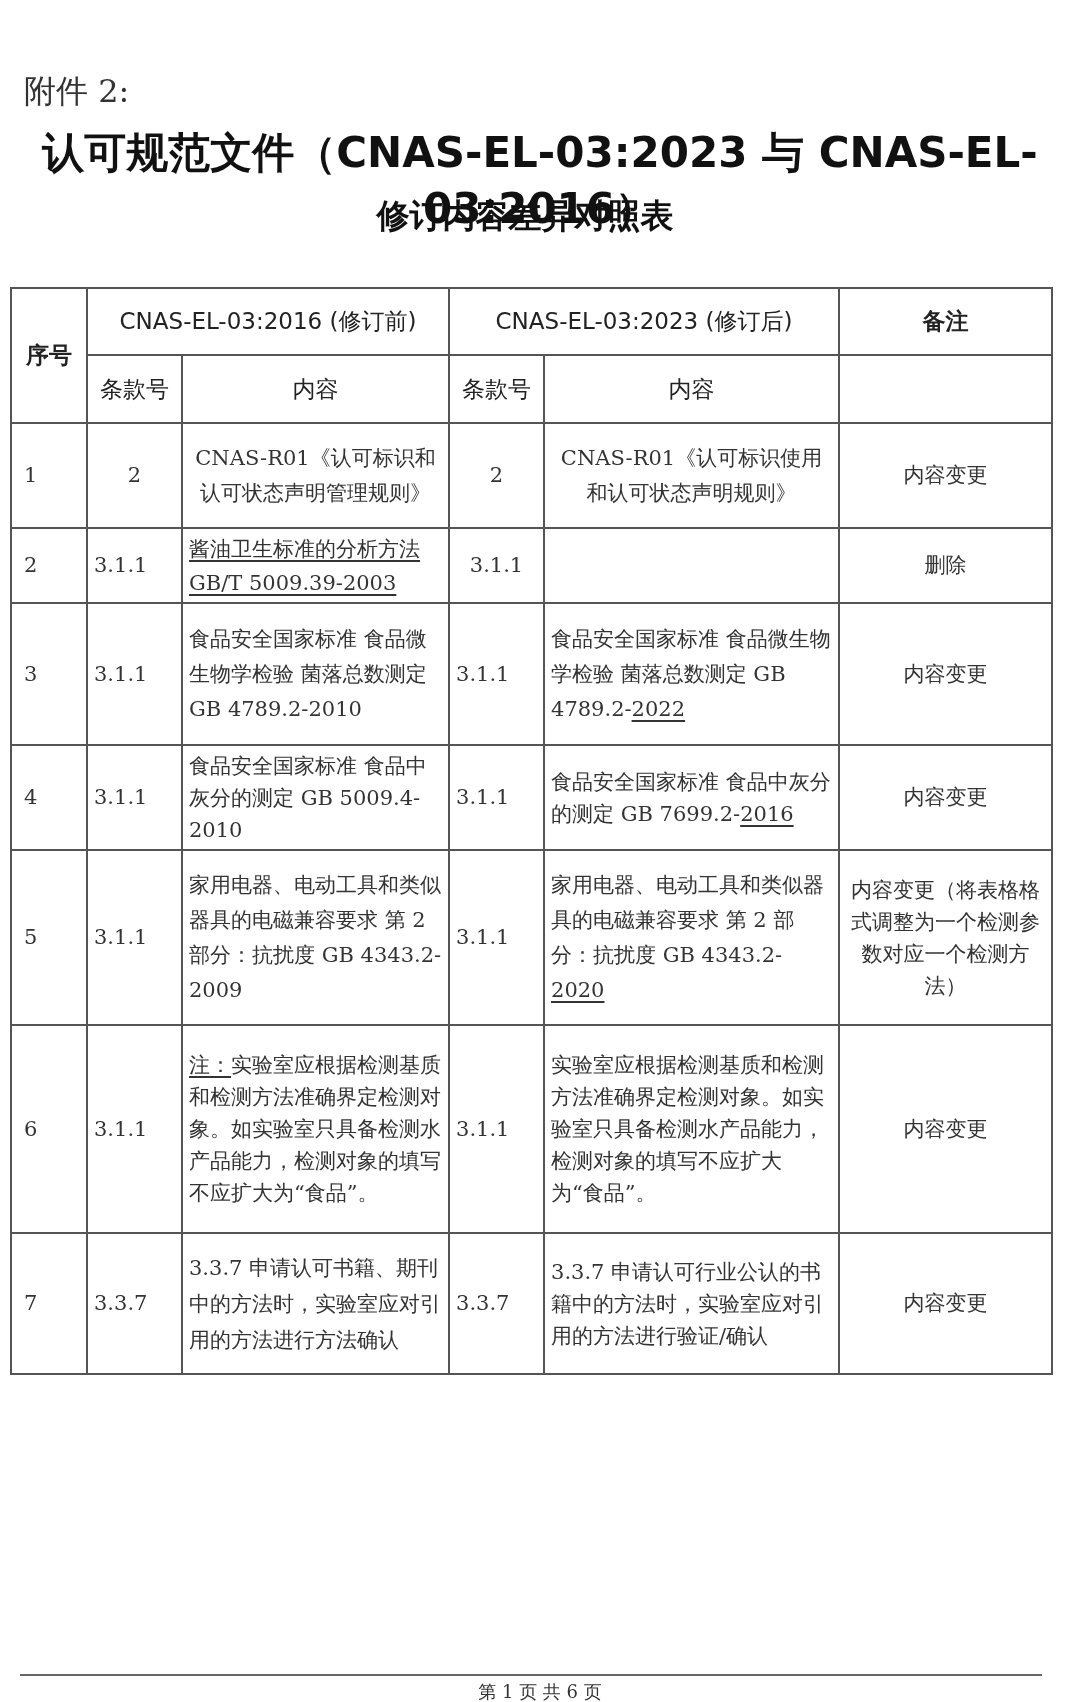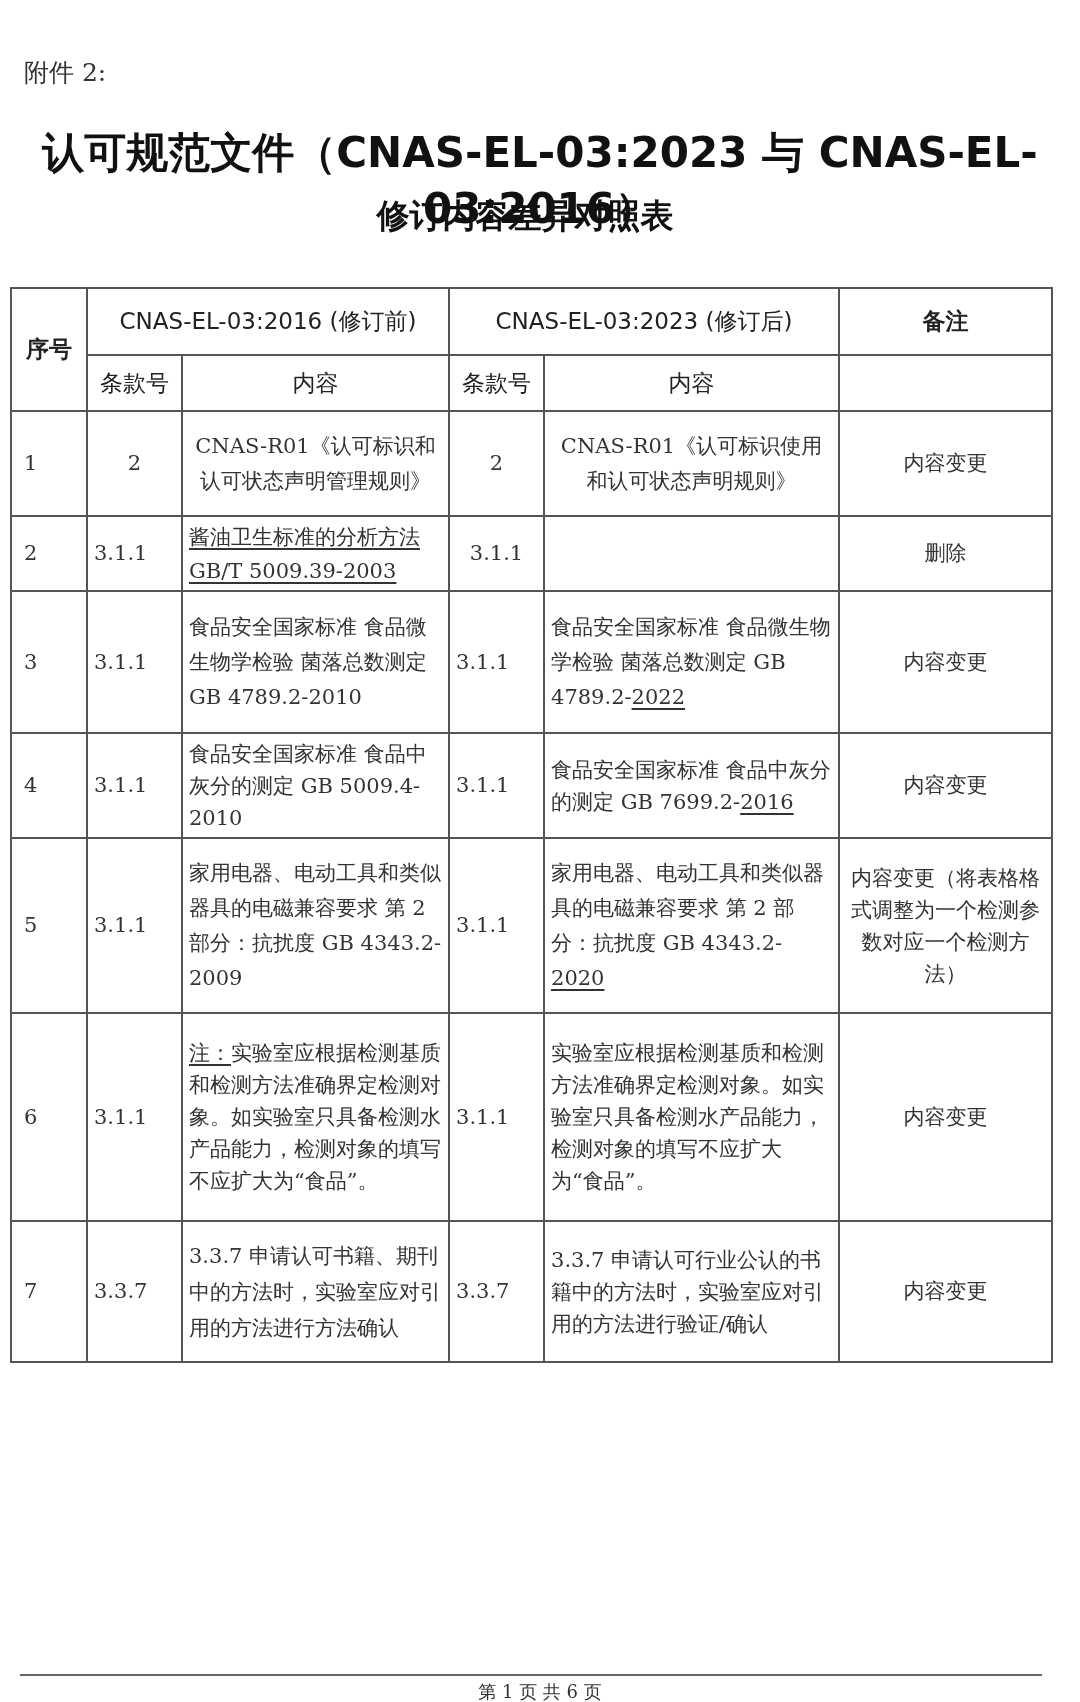--- a/index.html
+++ b/index.html
@@ -1,18 +1,18 @@
 <!DOCTYPE html>
 <html><head>
 <meta charset="utf-8">
 <style>
   html, body { margin:0; padding:0; background:#ffffff; }
   body { width:1080px; height:1702px; position:relative; overflow:hidden;
          font-family:"DejaVu Serif", "Liberation Serif", serif; color:#222; }
-  .attachment { position:absolute; left:24px; top:56px; font-size:25px; color:#333;
+  .attachment { position:absolute; left:24px; top:70px; font-size:32px; color:#333;
                 font-family:"DejaVu Serif", serif; }
   .title1 { position:absolute; left:0; width:1080px; top:125px; text-align:center;
             font-size:42px; font-weight:bold; color:#111; font-family:"DejaVu Sans", sans-serif; letter-spacing:0px; }
   .title2 { position:absolute; left:0; width:1050px; top:194px; text-align:center;
             font-size:33px; font-weight:bold; color:#111; font-family:"DejaVu Sans", sans-serif; }
   table { position:absolute; left:10px; top:287px; width:1041px; border-collapse:collapse;
           table-layout:fixed; }
   td, th { border:2px solid #555; padding:0 6px; vertical-align:middle; font-weight:normal; }
   th { font-family:"DejaVu Sans", sans-serif; font-size:23px; color:#222; }
   th.bold { font-weight:bold; }
@@ -40,21 +40,21 @@
     <col style="width:295px">
     <col style="width:213px">
   </colgroup>
   <thead>
     <tr style="height:67px">
       <th rowspan="2" class="bold c">序号</th>
       <th colspan="2" class="c">CNAS-EL-03:2016 (修订前)</th>
       <th colspan="2" class="c">CNAS-EL-03:2023 (修订后)</th>
       <th class="bold c">备注</th>
     </tr>
-    <tr style="height:56px">
+    <tr style="height:68px">
       <th class="c">条款号</th>
       <th class="c">内容</th>
       <th class="c">条款号</th>
       <th class="c">内容</th>
       <th></th>
     </tr>
   </thead>
   <tbody>
     <tr style="height:105px">
       <td class="num">1</td>

